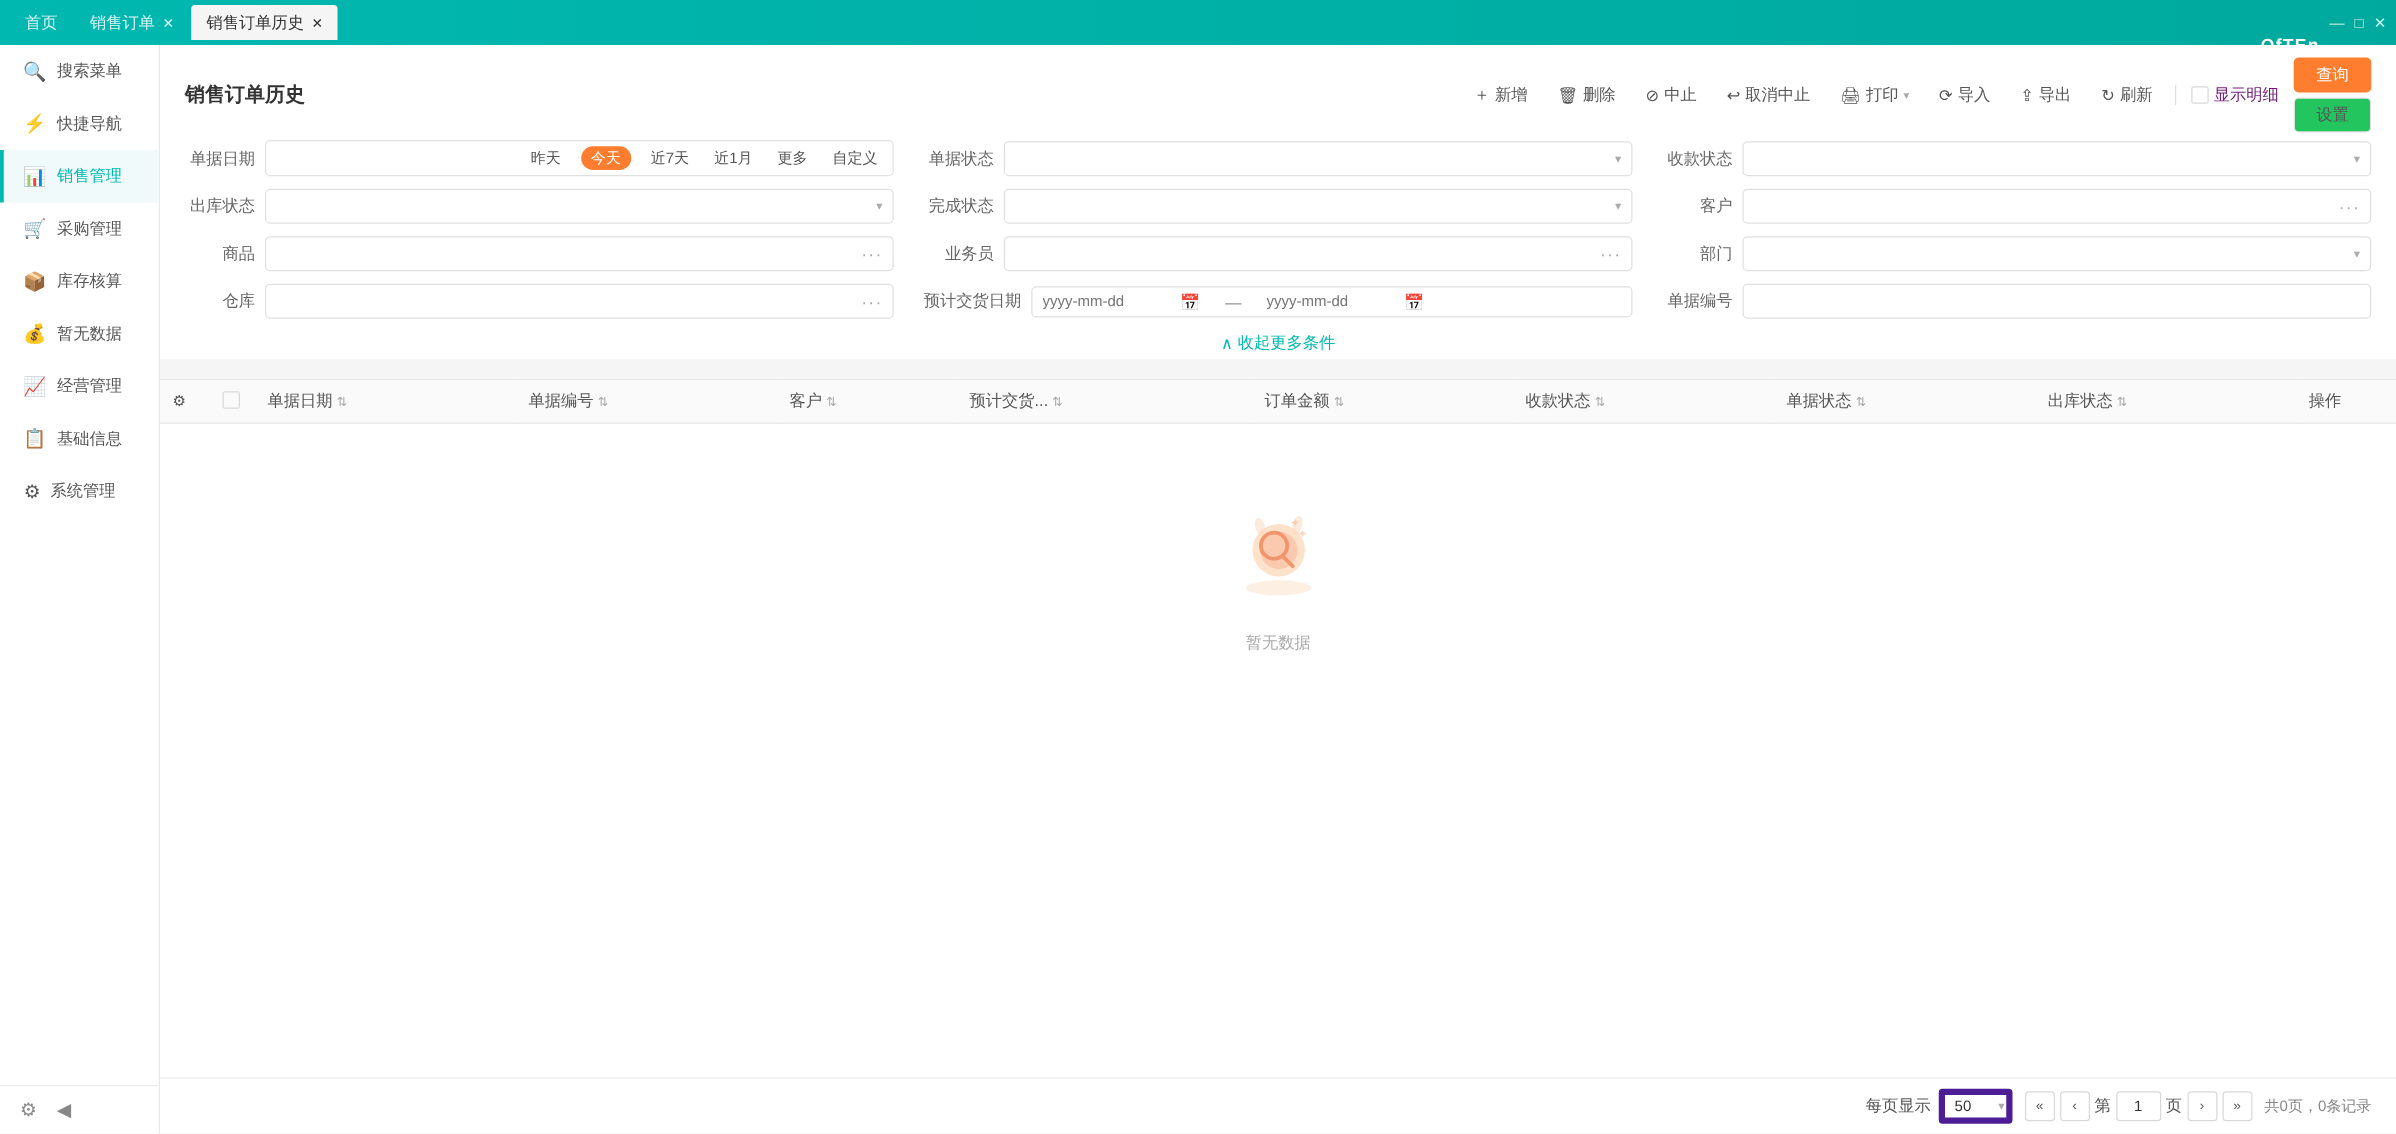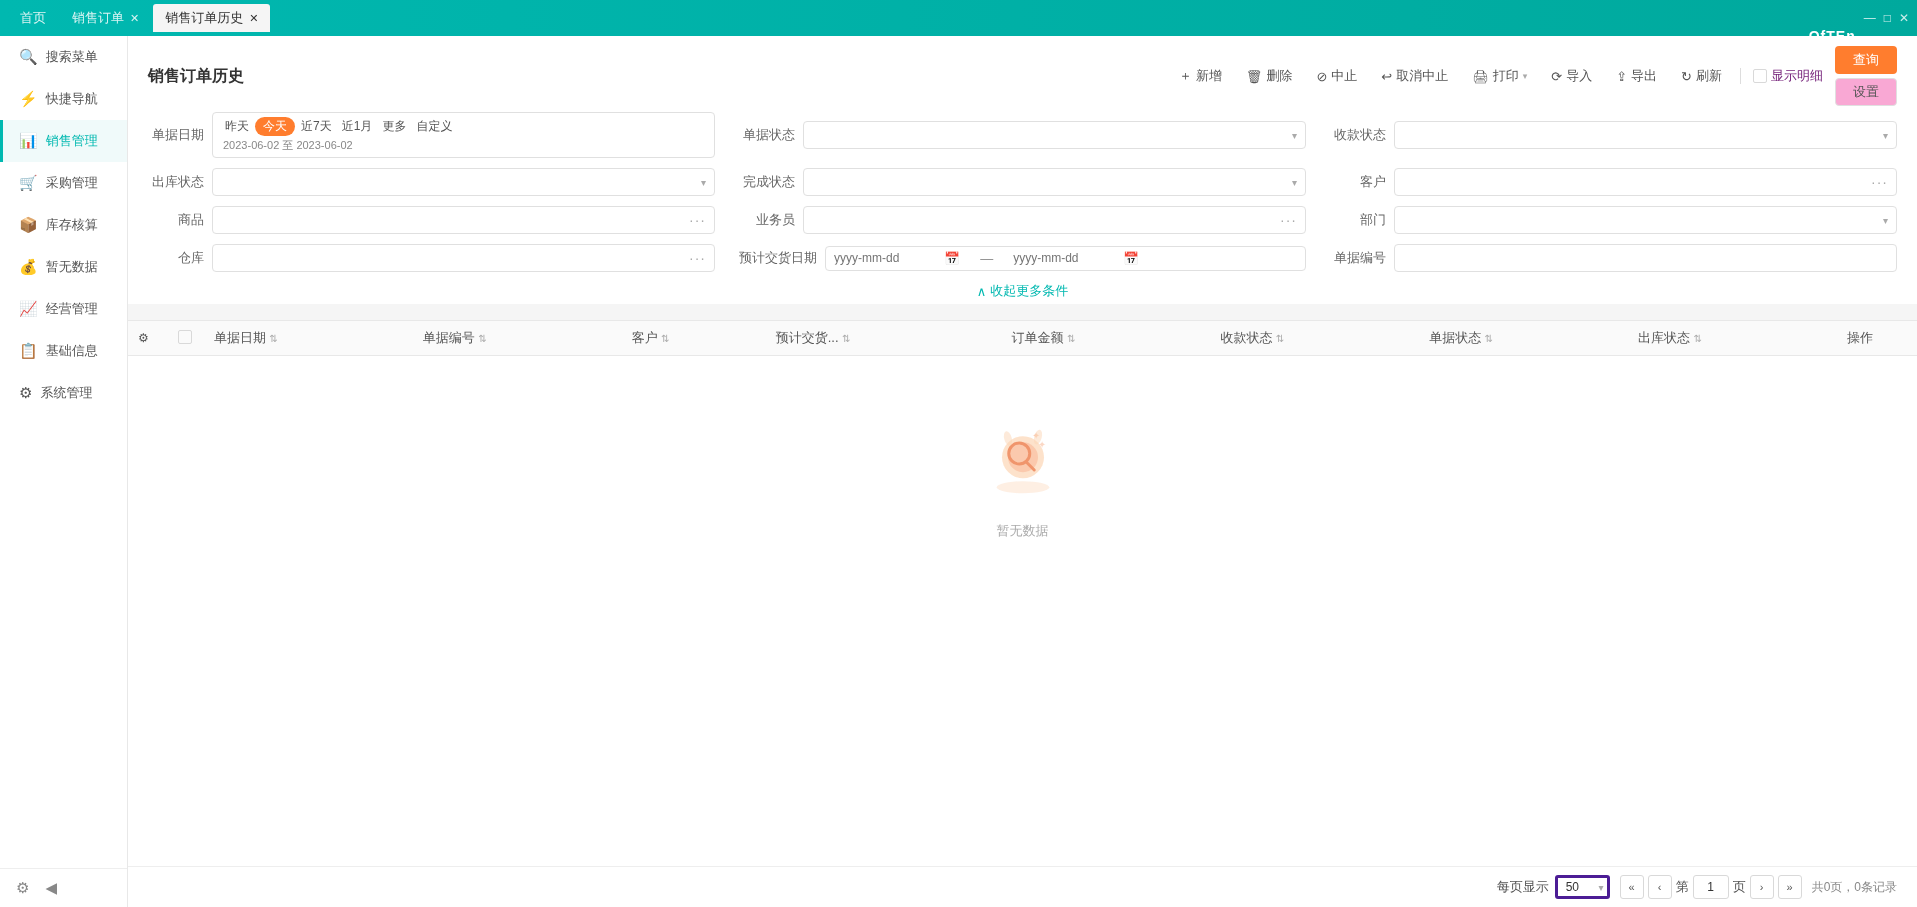--- a/index.html
+++ b/index.html
@@ -115,21 +115,22 @@
       background: #fff;
       min-height: 28px;
       cursor: pointer;
       gap: 4px;
     }
     .filter-control .arrow { margin-left: auto; color: #aaa; font-size: 10px; }
     .filter-control .dots { margin-left: auto; color: #aaa; font-size: 14px; letter-spacing: 1px; }
     .date-tabs {
       display: flex;
       align-items: center;
-      gap: 2px;
+      gap: 12px;
+      justify-content: flex-end;
     }
     .date-tab {
       font-size: 12px;
       color: #555;
       cursor: pointer;
       padding: 1px 4px;
     }
     .date-tab.active {
       background: #ff7d2e;
       color: #fff;
@@ -208,21 +209,21 @@
     }
     .page-size-select {
       display: flex;
       align-items: center;
       gap: 6px;
       font-size: 12px;
       color: #555;
       margin-left: 33px;
     }
     .select-box {
-      border: 3px solid #4c1d95;
+      border: 5px solid #4c1d95;
       border-radius: 3px;
       padding: 2px 20px 2px 8px;
       font-size: 12px;
       cursor: pointer;
       background: #fff;
       appearance: none;
       color: #333;
       position: relative;
     }
     .select-wrapper { position: relative; display: inline-block; }
@@ -285,21 +286,21 @@
       font-size: 13px;
       cursor: pointer;
     }
     .setting-btn {
       border: 1px solid #e0e0e0;
       color: #555;
       border-radius: 4px;
       padding: 4px 14px;
       font-size: 13px;
       cursor: pointer;
-      background: #f9a8d4;
+      background: #22c55e;
     }
     .btn-group { display: flex; flex-direction: column; gap: 4px; }
 
     .filter-date-control {
       display: flex;
       flex-direction: column;
       gap: 2px;
       border: 1px solid #e0e0e0;
       border-radius: 4px;
       padding: 4px 8px;
@@ -442,21 +443,20 @@
           <span class="filter-label">单据日期</span>
           <div class="filter-date-control">
             <div class="date-tabs">
               <span class="date-tab">昨天</span>
               <span class="date-tab active">今天</span>
               <span class="date-tab">近7天</span>
               <span class="date-tab">近1月</span>
               <span class="date-tab">更多</span>
               <span class="date-tab">自定义</span>
             </div>
-            <div class="date-range">2023-06-02 至 2023-06-02</div>
           </div>
         </div>
         <div style="width:24px;"></div>
         <div class="filter-item">
           <span class="filter-label">单据状态</span>
           <div class="filter-control">
             <span style="color:#bbb;flex:1;"></span>
             <span class="arrow">▾</span>
           </div>
         </div>

